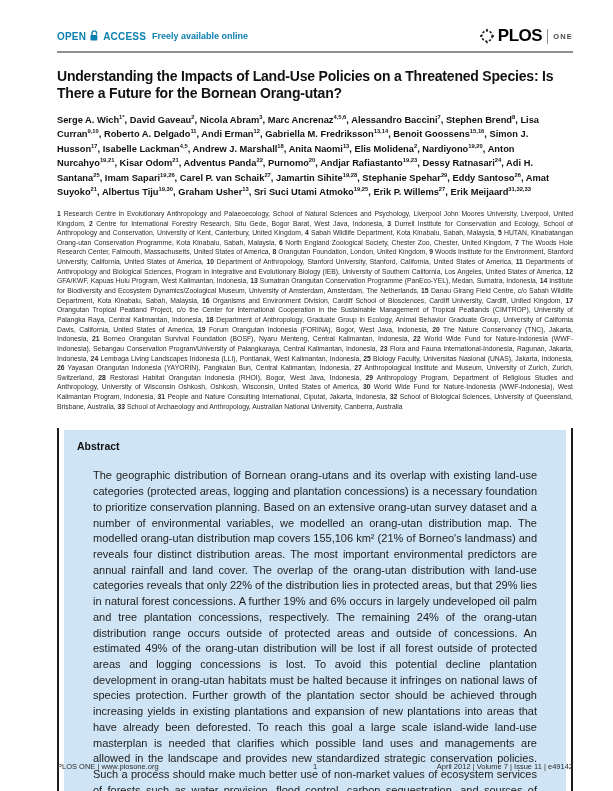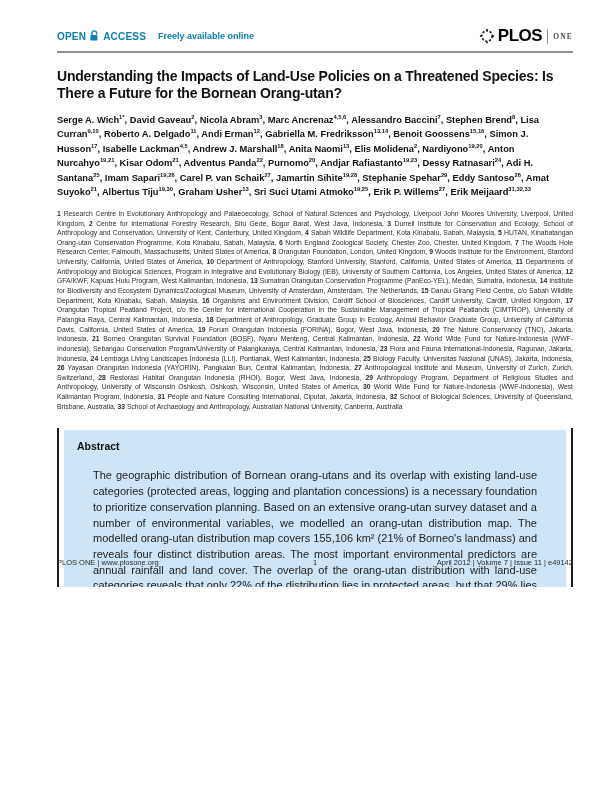--- a/index.html
+++ b/index.html
@@ -2,21 +2,21 @@
 <html><head>
 <meta charset="utf-8">
 <style>
   html, body {
     margin: 0;
     padding: 0;
     background: #ffffff;
   }
   .page {
     width: 613px;
-    height: 587px;
+    height: 791px;
     background: #ffffff;
     position: relative;
     box-sizing: border-box;
     padding: 26px 40px 0 57px;
     font-family: "Liberation Sans", sans-serif;
     color: #1c1c1c;
     overflow: hidden;
   }
   
   .header {
@@ -27,41 +27,40 @@
     padding-bottom: 5px;
   }
   .oa-group {
     display: flex;
     align-items: center;
     color: #0d80b0;
     font-weight: bold;
   }
   .oa-word { font-size: 10px; letter-spacing: 0.2px; }
   .oa-lock { margin: 0 3px; display: inline-flex; }
-  .oa-tagline { font-size: 9px; margin-left: 12px; }
+  .oa-tagline { font-size: 9px; margin-left: 6px; }
   .plos-logo { display: flex; align-items: center; }
   .plos-icon { margin-right: 3px; display: inline-flex; }
   .plos-word {
     font-size: 17px;
     font-weight: bold;
     color: #000;
     letter-spacing: -0.5px;
   }
   .plos-divider {
     width: 1px;
     height: 15px;
     background: #8f8f8f;
     margin: 0 5px;
   }
   .plos-one {
     font-size: 7.5px;
     font-weight: bold;
     color: #4a4a4a;
     letter-spacing: 1.2px;
-    font-family: Liberation Serif, serif;
   }
   
   .title {
     margin: 15px 0 0 0;
     font-size: 14px;
     line-height: 1.2;
     font-weight: bold;
     color: #111;
     letter-spacing: -0.2px;
   }

